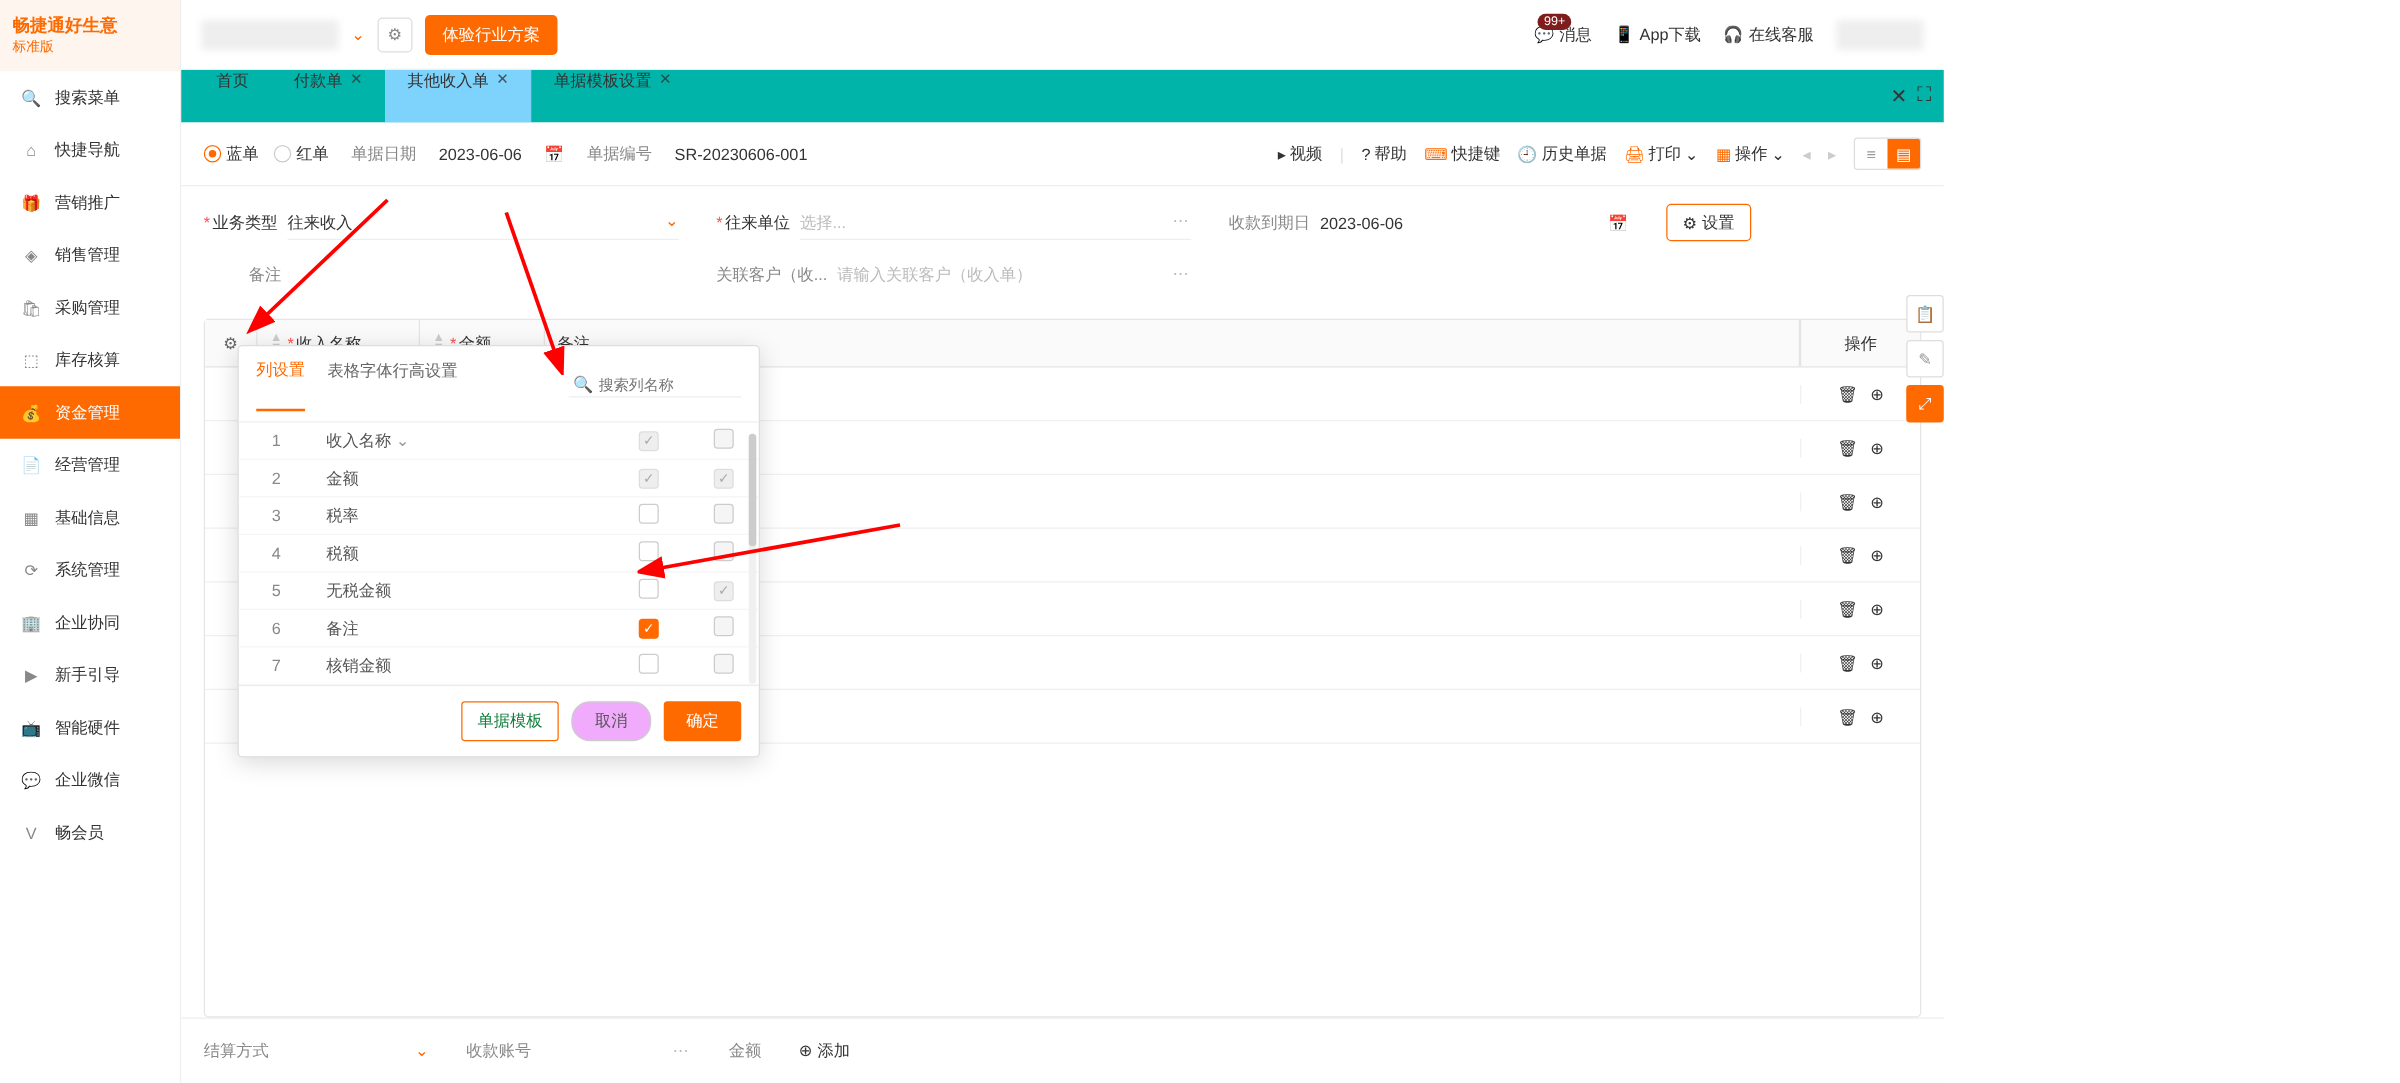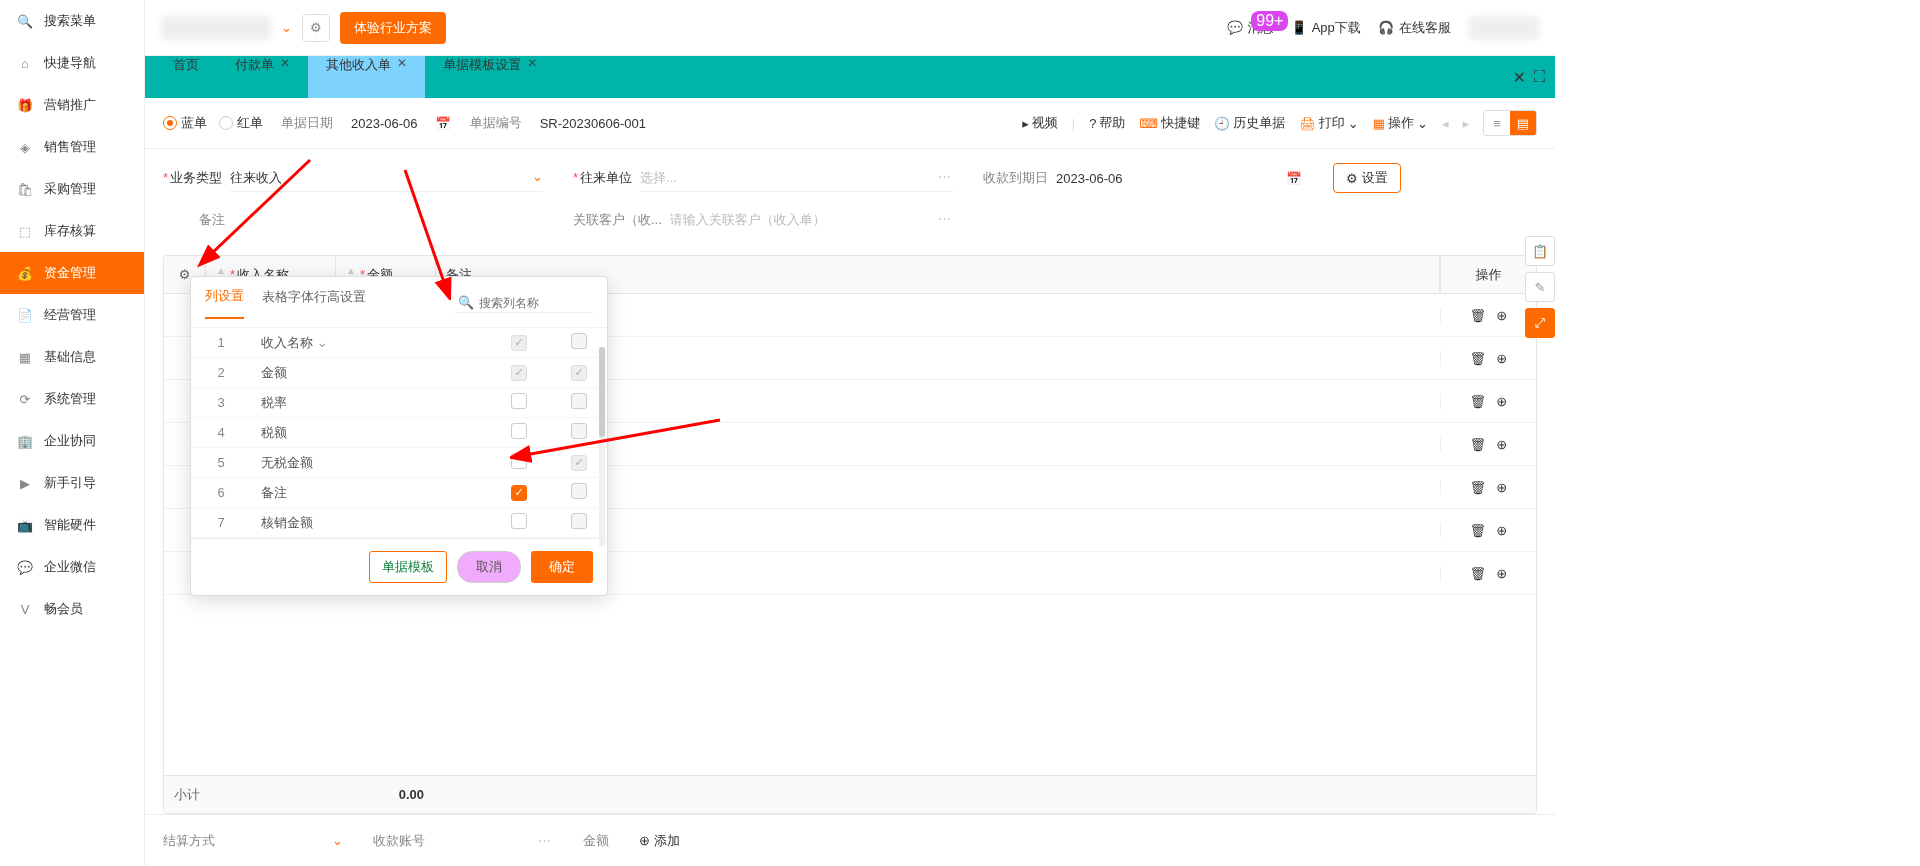--- a/index.html
+++ b/index.html
@@ -16,21 +16,21 @@
 .nav-icon{width:18px;height:18px;display:inline-flex;align-items:center;justify-content:center;color:#888}
 
 .main{flex:1;display:flex;flex-direction:column;background:#f7f7f7}
 .topbar{height:56px;background:#fff;display:flex;align-items:center;padding:0 16px;gap:10px;border-bottom:1px solid #eee}
 .org-blur{width:110px;height:24px;background:#eee;filter:blur(3px);border-radius:3px}
 .chev{color:#ff6a00}
 .gear-btn{width:28px;height:28px;border:1px solid #ddd;border-radius:4px;display:flex;align-items:center;justify-content:center;color:#888}
 .btn-orange{background:#ff6a00;color:#fff;border:none;padding:7px 14px;border-radius:4px;cursor:pointer}
 .topbar-right{margin-left:auto;display:flex;align-items:center;gap:18px;color:#555}
 .tr-item{display:flex;align-items:center;gap:4px;position:relative}
-.badge{position:absolute;top:-8px;left:24px;background:#d946ef;color:#fff;font-size:16px;padding:1px 5px;border-radius:8px}
+.badge{position:absolute;top:-8px;left:3px;background:#7f1d1d;color:#fff;font-size:10px;padding:1px 5px;border-radius:8px}
 
 .tabs{height:42px;background:#00b4aa;display:flex;align-items:center;padding:0 10px}
 .tab{padding:0 18px;height:42px;display:flex;align-items:flex-start;gap:6px;color:#fff;cursor:pointer}
 .tab.active{background:#7dd3fc}
 .tab-close{font-size:12px;opacity:.8}
 .tabs-right{margin-left:auto;display:flex;gap:8px;color:#fff}
 .tabs-right span{cursor:pointer;font-size:16px}
 
 .content{flex:1;background:#fff;margin:0;display:flex;flex-direction:column;position:relative}
 .toolbar{display:flex;align-items:center;padding:12px 18px;gap:18px;border-bottom:1px solid #eee}
@@ -71,21 +71,21 @@
 .gc-gear{width:42px}
 .gc-name{width:130px}
 .gc-amt{width:100px}
 .gc-note{flex:1}
 .gc-op{width:96px;display:flex;justify-content:center;gap:10px;color:#999;border-left:1px solid #f0f0f0}
 .gc-op span{cursor:pointer}
 .subtotal{display:flex;height:38px;background:#fafafa;border-top:1px solid #e5e5e5;align-items:center}
 
 .popover{position:absolute;left:190px;top:276px;width:418px;background:#fff;border:1px solid #ddd;box-shadow:0 4px 20px rgba(0,0,0,.15);border-radius:4px;z-index:50}
 .pop-tabs{display:flex;padding:10px 14px 8px;gap:18px;align-items:center;border-bottom:1px solid #f0f0f0}
-.pop-tab{color:#666;cursor:pointer;padding-bottom:12px}
+.pop-tab{color:#666;cursor:pointer;padding-bottom:22px}
 .pop-tab.active{color:#ff6a00;border-bottom:2px solid #ff6a00}
 .pop-search{margin-left:auto;display:flex;align-items:center;gap:4px;border-bottom:1px solid #eee;padding:2px 4px}
 .pop-search input{border:none;outline:none;font-size:12px;width:110px}
 .pop-table{width:100%}
 .pop-thead{display:flex;background:#fafafa;height:34px;align-items:center;border-bottom:1px solid #eee}
 .pc-ord{width:60px;text-align:center;color:#666}
 .pc-name{flex:1;padding-left:10px;color:#666}
 .pc-show{width:64px;text-align:center;color:#666}
 .pc-sum{width:56px;text-align:center;color:#666}
 .pop-row{display:flex;height:30px;align-items:center;border-bottom:1px solid #f5f5f5}
@@ -109,20 +109,24 @@
 .sf{width:30px;height:30px;background:#fff;border:1px solid #ddd;display:flex;align-items:center;justify-content:center;color:#999;border-radius:3px}
 .sf.act{background:#ff6a00;color:#fff;border-color:#ff6a00}
 svg{display:block}
 </style>
 </head>
 <body>
 
 <div class="app">
 
   <div class="sidebar">
+    <div class="logo">
+      <div class="logo-main">畅捷通好生意</div>
+      <div class="logo-sub">标准版</div>
+    </div>
     <div id="nav-items">
         <div class="nav-item">
           <span class="nav-icon">🔍</span>
           <span>搜索菜单</span>
         </div>
         <div class="nav-item">
           <span class="nav-icon">⌂</span>
           <span>快捷导航</span>
         </div>
         <div class="nav-item">
@@ -411,27 +415,20 @@
               <div class="gc-gear"></div>
               <div class="gc-name"></div>
               <div class="gc-amt"></div>
               <div class="gc-note"></div>
               <div class="gc-op">
                 <span>🗑</span>
                 <span>⊕</span>
               </div>
             </div>
           </div>
-        <div class="subtotal">
-          <div class="gc-gear" style="padding-left:10px;color:#666">小计</div>
-          <div class="gc-name"></div>
-          <div class="gc-amt" style="text-align:right;padding-right:12px;font-weight:bold">0.00</div>
-          <div class="gc-note"></div>
-          <div class="gc-op"></div>
-        </div>
       </div>
 
       <div class="bottom">
         <div class="form-field" style="min-width:180px">
           <span class="field-lbl">结算方式</span>
           <div class="fake-input" style="border:none">
               <span></span>
               <span class="chev">⌄</span>
             </div>
         </div>

